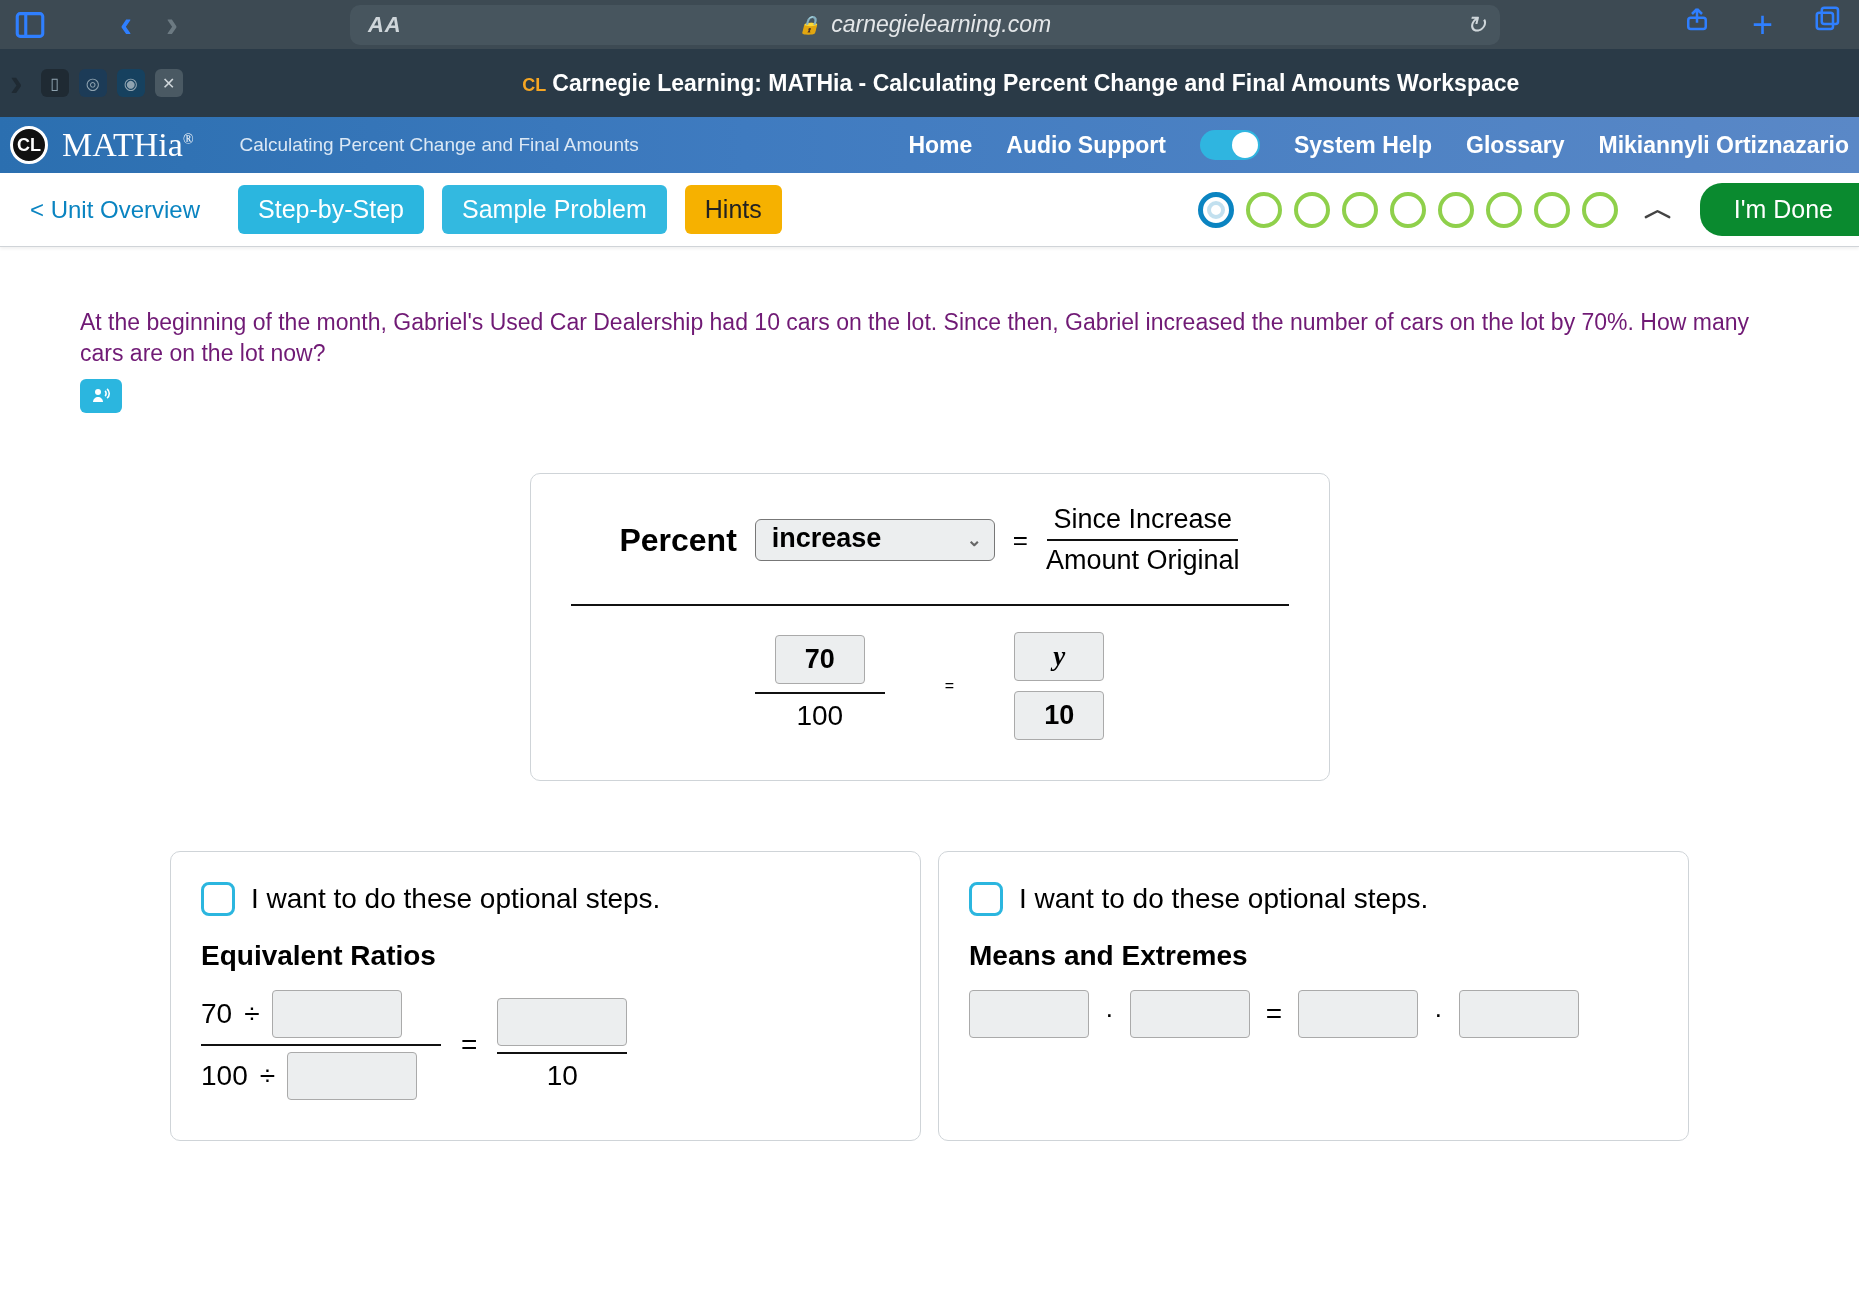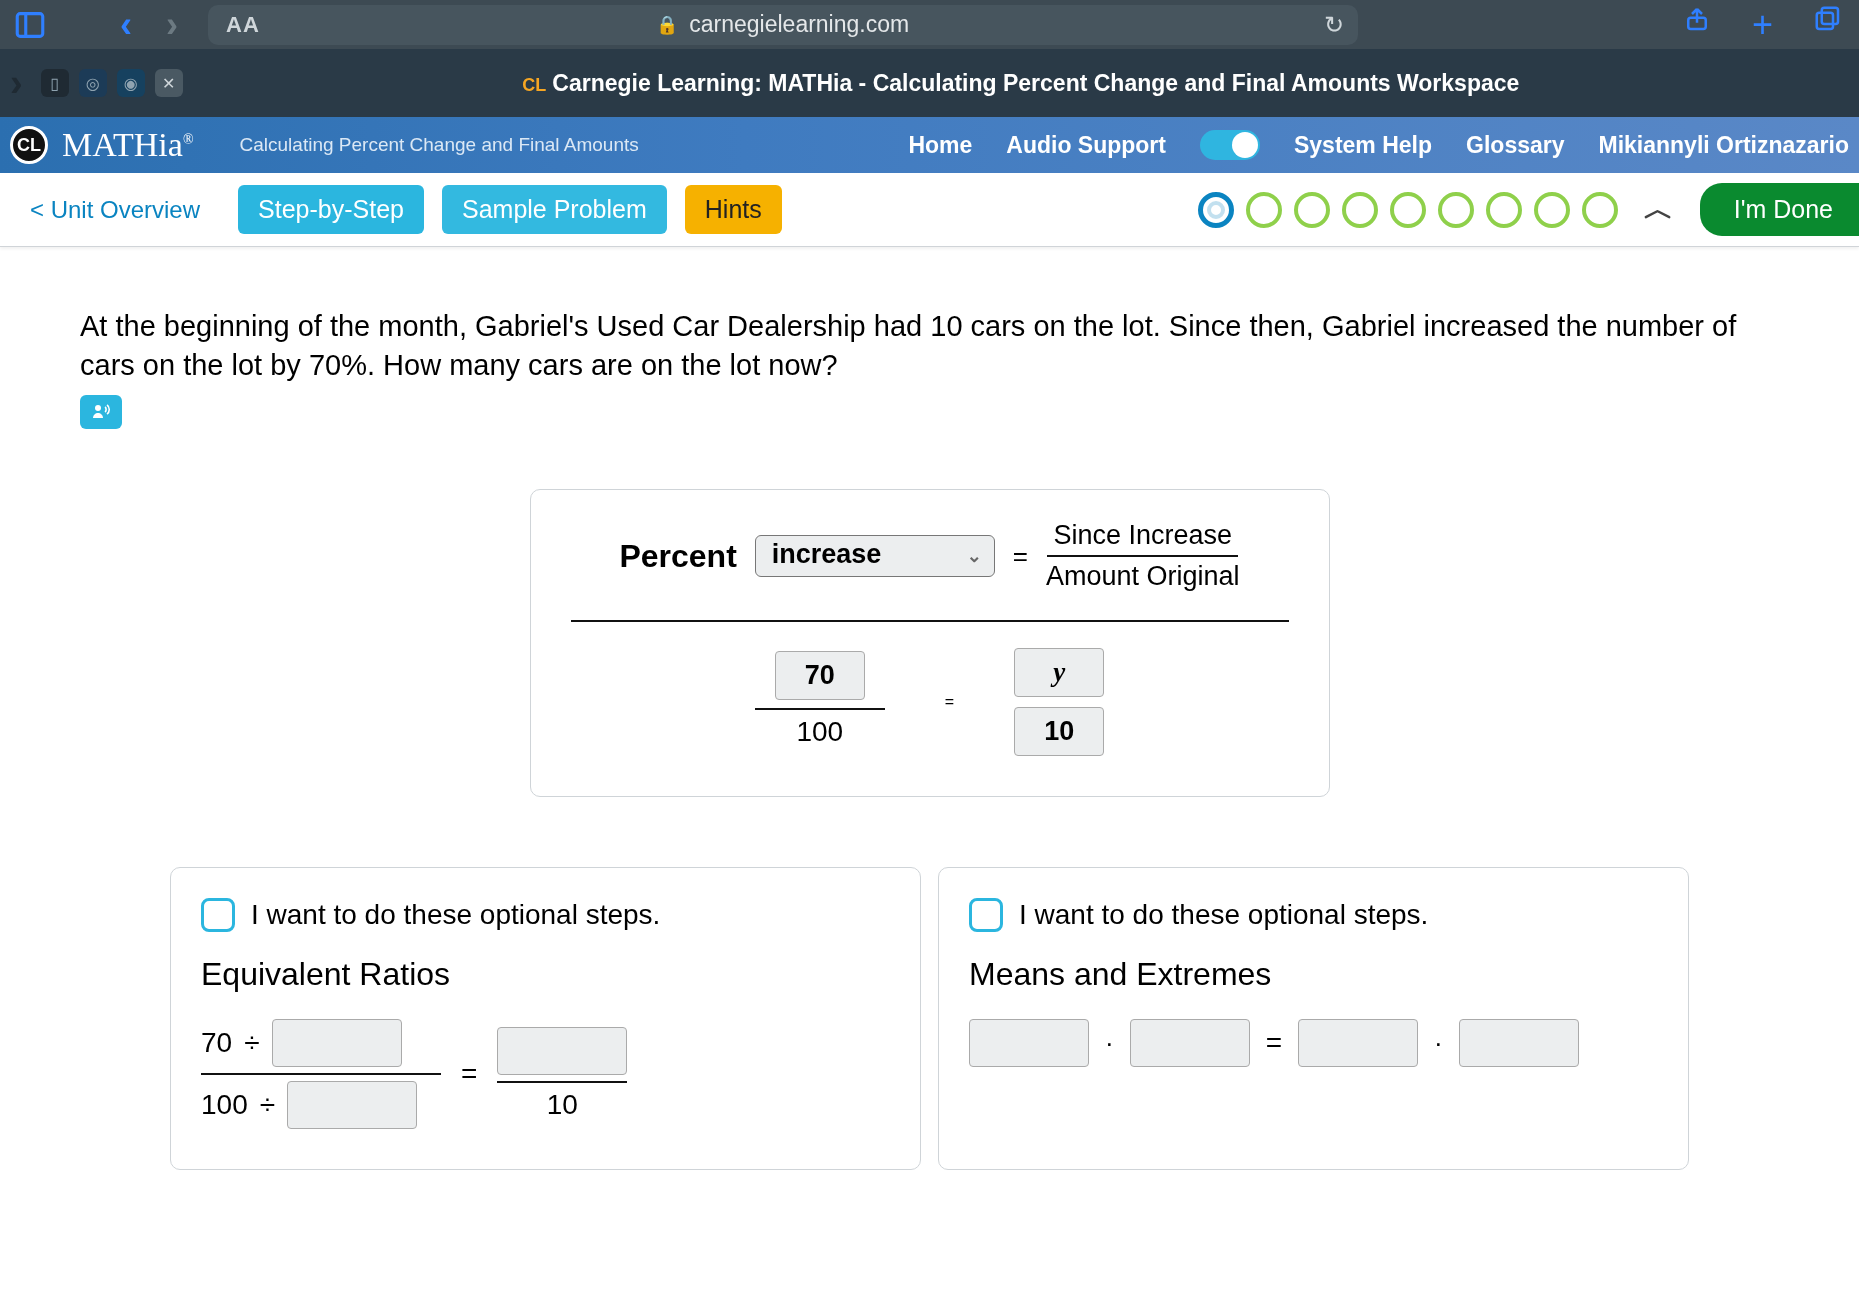--- a/index.html
+++ b/index.html
@@ -6,21 +6,21 @@
   body { font-family: -apple-system, BlinkMacSystemFont, "Segoe UI", Arial, sans-serif; width: 1859px; height: 1305px; background: #fff; overflow: hidden; }
 
   
   .browser-bar { background: #3d4a53; height: 49px; display: flex; align-items: center; padding: 0 10px; gap: 30px; }
   .browser-bar .side-icon { width: 40px; height: 40px; display:flex; align-items:center; justify-content:center; }
   .browser-bar .side-icon svg { stroke:#2f7fff; }
   .nav-arrows { display:flex; gap: 34px; margin-left: 40px; }
   .nav-arrows .arrow { font-size: 36px; font-weight: 800; }
   .nav-arrows .back { color:#2f7fff; }
   .nav-arrows .fwd  { color:#6c7a82; }
-  .addr-wrap { flex:1; display:flex; justify-content:flex-start; }
+  .addr-wrap { flex:1; display:flex; justify-content:center;font-style:italic; }
   .addr { background:#47555e; height: 40px; width: 1150px; border-radius: 10px; display:flex; align-items:center; justify-content:center; gap:10px; color:#e4e7e9; font-size:23px; position:relative; }
   .addr .aa { position:absolute; left:18px; color:#cfd6da; font-size:22px; font-weight:600; letter-spacing:1px; }
   .addr .lock { font-size:18px; color:#aeb6bb; }
   .addr .reload { position:absolute; right:14px; color:#cfd6da; font-size:24px; }
   .right-icons { display:flex; gap: 40px; margin-left: 10px; margin-right: 6px; }
   .right-icons .ico { color:#2f7fff; font-size:30px; }
 
   
   .tab-row { background:#2a3a47; height: 68px; display:flex; align-items:center; padding-left: 10px; color:#fff; position:relative; }
   .tab-row .chevron { font-size:38px; color:#1f2a33; font-weight:900; margin-right: 10px;}
@@ -50,21 +50,21 @@
   .btn-yellow { background:#f6b100; color:#222; }
   .progress-dots { margin-left:auto; display:flex; align-items:center; gap:12px; }
   .dot { width:36px; height:36px; border-radius:50%; border:4px solid #8fd04b; }
   .dot.active { border-color:#0a84c1; border-width:5px; position:relative;}
   .dot.active::after{content:"";position:absolute;inset:4px;border:4px solid rgba(10,132,193,.25);border-radius:50%;}
   .expand { font-size:30px; color:#444; font-weight:800; margin: 0 14px; cursor:pointer;}
   .done-btn { background:#0a8a2f; color:#fff; border:none; border-radius:22px 0 0 22px; font-size:25px; padding:12px 26px 12px 34px; cursor:pointer; margin-right:-30px;}
 
   
   .content { padding: 60px 80px 0 80px; }
-  .problem-text { font-size:29px; color:#000000; line-height:1.35; max-width: 1760px;}
+  .problem-text { font-size:23px; color:#701a75; line-height:1.35; max-width: 1760px;}
   .audio-badge { display:inline-flex; width:42px; height:34px; background:#2bb6df; border-radius:6px; align-items:center; justify-content:center; color:#fff; margin-top:10px;}
   .audio-badge svg{width:24px;height:24px;}
 
   .equation-card { width: 800px; margin: 60px auto 0 auto; border:1px solid #cfd4d8; border-radius:10px; padding: 30px 40px 40px 40px; }
   .eq-top { display:flex; align-items:center; justify-content:center; gap: 18px; border-bottom:2px solid #111; padding-bottom: 28px;}
   .eq-top .label { font-size:32px;font-weight:bold; }
   .select-box { border:1px solid #777; background:#eceeef; border-radius:6px; padding:3px 60px 6px 16px; font-size:27px; font-weight:700; position:relative; min-width:240px;}
   .select-box .chev { position:absolute; right:12px; top:50%; transform:translateY(-50%); color:#666; font-size:18px;}
   .eq-top .eq { font-size:26px; }
   .frac { display:flex; flex-direction:column; align-items:center; }
@@ -75,21 +75,21 @@
   .eq-bot { display:flex; align-items:center; justify-content:center; gap: 60px; margin-top: 26px;}
   .cell { border:1px solid #aaa; background:#eceeef; border-radius:4px; padding:8px 28px; font-size:27px; font-weight:700; min-width:90px; text-align:center;}
   .plain { font-size:28px; padding: 6px 10px;}
   .cell.italic { font-style:italic; font-family: Georgia, serif;}
 
   
   .panels { display:flex; gap: 17px; margin-top: 70px; padding: 0 90px 0 90px;}
   .panel { flex:1; border:1px solid #cfd4d8; border-radius:10px; padding: 30px 30px 40px 30px;}
   .opt-row { display:flex; align-items:center; gap:16px; font-size:28px; margin-bottom: 24px;}
   .chk { width:34px; height:34px; border:3px solid #2bb6df; border-radius:8px; background:#fff;}
-  .panel h3 { font-size:32px; font-weight:400; margin-bottom: 26px;}
+  .panel h3 { font-size:28px; font-weight:700; margin-bottom: 18px;}
   .ratio-row { display:flex; align-items:center; gap: 20px; font-size:28px;}
   .ratio-frac { display:flex; flex-direction:column; align-items:flex-start; }
   .ratio-frac .line { border-bottom:2px solid #111; width: 240px; margin: 6px 0;}
   .ratio-frac .r { display:flex; align-items:center; gap:12px; font-size:28px;}
   .inp { border:1px solid #aaa; background:#eceeef; border-radius:4px; width:130px; height:48px;}
   .inp.sm { width:120px;}
   .me-row{ display:flex; align-items:center; gap:16px; font-size:28px;}
   .dotop{font-size:26px;}
 </style>
 </head>

